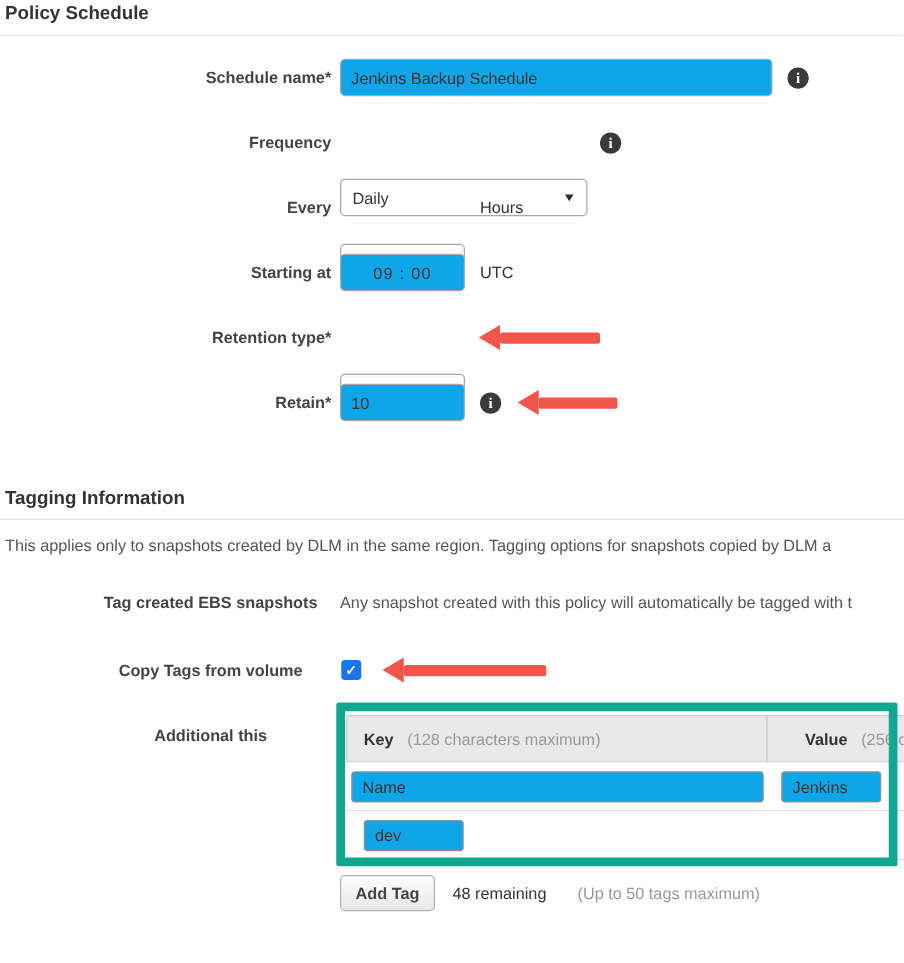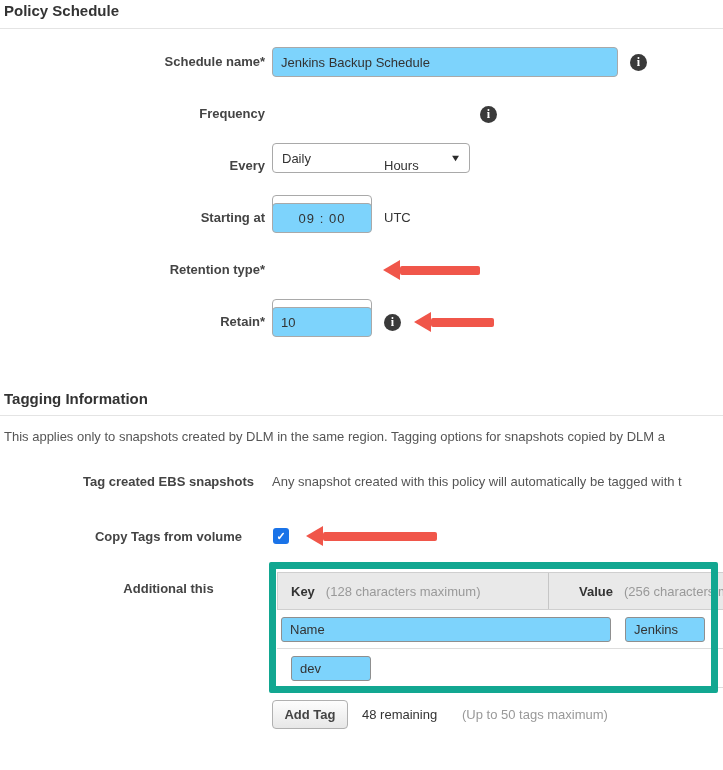--- a/index.html
+++ b/index.html
@@ -11,21 +11,21 @@
 
   .section-title{position:absolute;left:4px;margin:0;font-size:15px;font-weight:bold;color:#333;}
   .hr{position:absolute;left:0;right:0;height:1px;background:#e4e4e4;}
 
   .form-row{position:absolute;left:0;width:723px;height:30px;}
   .lbl{position:absolute;left:0;top:0;width:265px;text-align:right;font-weight:bold;
        font-size:13px;color:#444;line-height:30px;white-space:nowrap;}
   .ctl{position:absolute;left:272px;top:0;}
 
   input.txt{
-    height:30px;border:1px solid #a9a9a9;border-radius:4px;background:#7dd3fc;
+    height:30px;border:1px solid #a9a9a9;border-radius:4px;background:#0ea5e9;
     font-family:"Liberation Sans",sans-serif;font-size:13px;color:#333;
     padding:0 8px;box-sizing:border-box;outline:none;
   }
   .w-big{width:346px;}
   .w-sm{width:100px;}
   .center-txt{text-align:center;letter-spacing:1px;}
 
   .select{
     height:30px;border:1px solid #a9a9a9;border-radius:4px;background:#fff;
     box-sizing:border-box;display:flex;align-items:center;padding:0 9px;
@@ -53,21 +53,21 @@
 
   .checkbox{
     position:absolute;left:273px;top:-1px;width:16px;height:16px;border-radius:3px;
     background:var(--checkbox-blue,#1a73e8);color:#fff;font-size:11px;font-weight:bold;
     display:flex;align-items:center;justify-content:center;cursor:pointer;
   }
 
   .tag-table{position:absolute;left:277px;top:572px;width:460px;font-size:13px;}
   .tt-header{height:38px;background:#e9e9e9;border:1px solid #cfcfcf;box-sizing:border-box;
              display:flex;align-items:stretch;}
-  .tt-h-key{width:271px;box-sizing:border-box;padding-left:13px;display:flex;align-items:center;
+  .tt-h-key{width:336px;box-sizing:border-box;padding-left:13px;display:flex;align-items:center;
             border-right:1px solid #c6c6c6;}
   .tt-h-val{flex:1;box-sizing:border-box;padding-left:30px;display:flex;align-items:center;overflow:hidden;white-space:nowrap;}
   .tt-h-label{font-weight:bold;color:#333;}
   .tt-h-hint{color:#999;margin-left:11px;white-space:nowrap;}
   .tt-row{height:38px;display:flex;align-items:center;background:#fff;border-bottom:1px solid #ddd;}
   .tt-row input.txt{height:25px;border-radius:3px;border-color:#8f8f8f;}
   .tt-key-input{margin-left:4px;width:330px;}
   .tt-val-input{margin-left:14px;width:80px;}
 
   .annotation-box{

